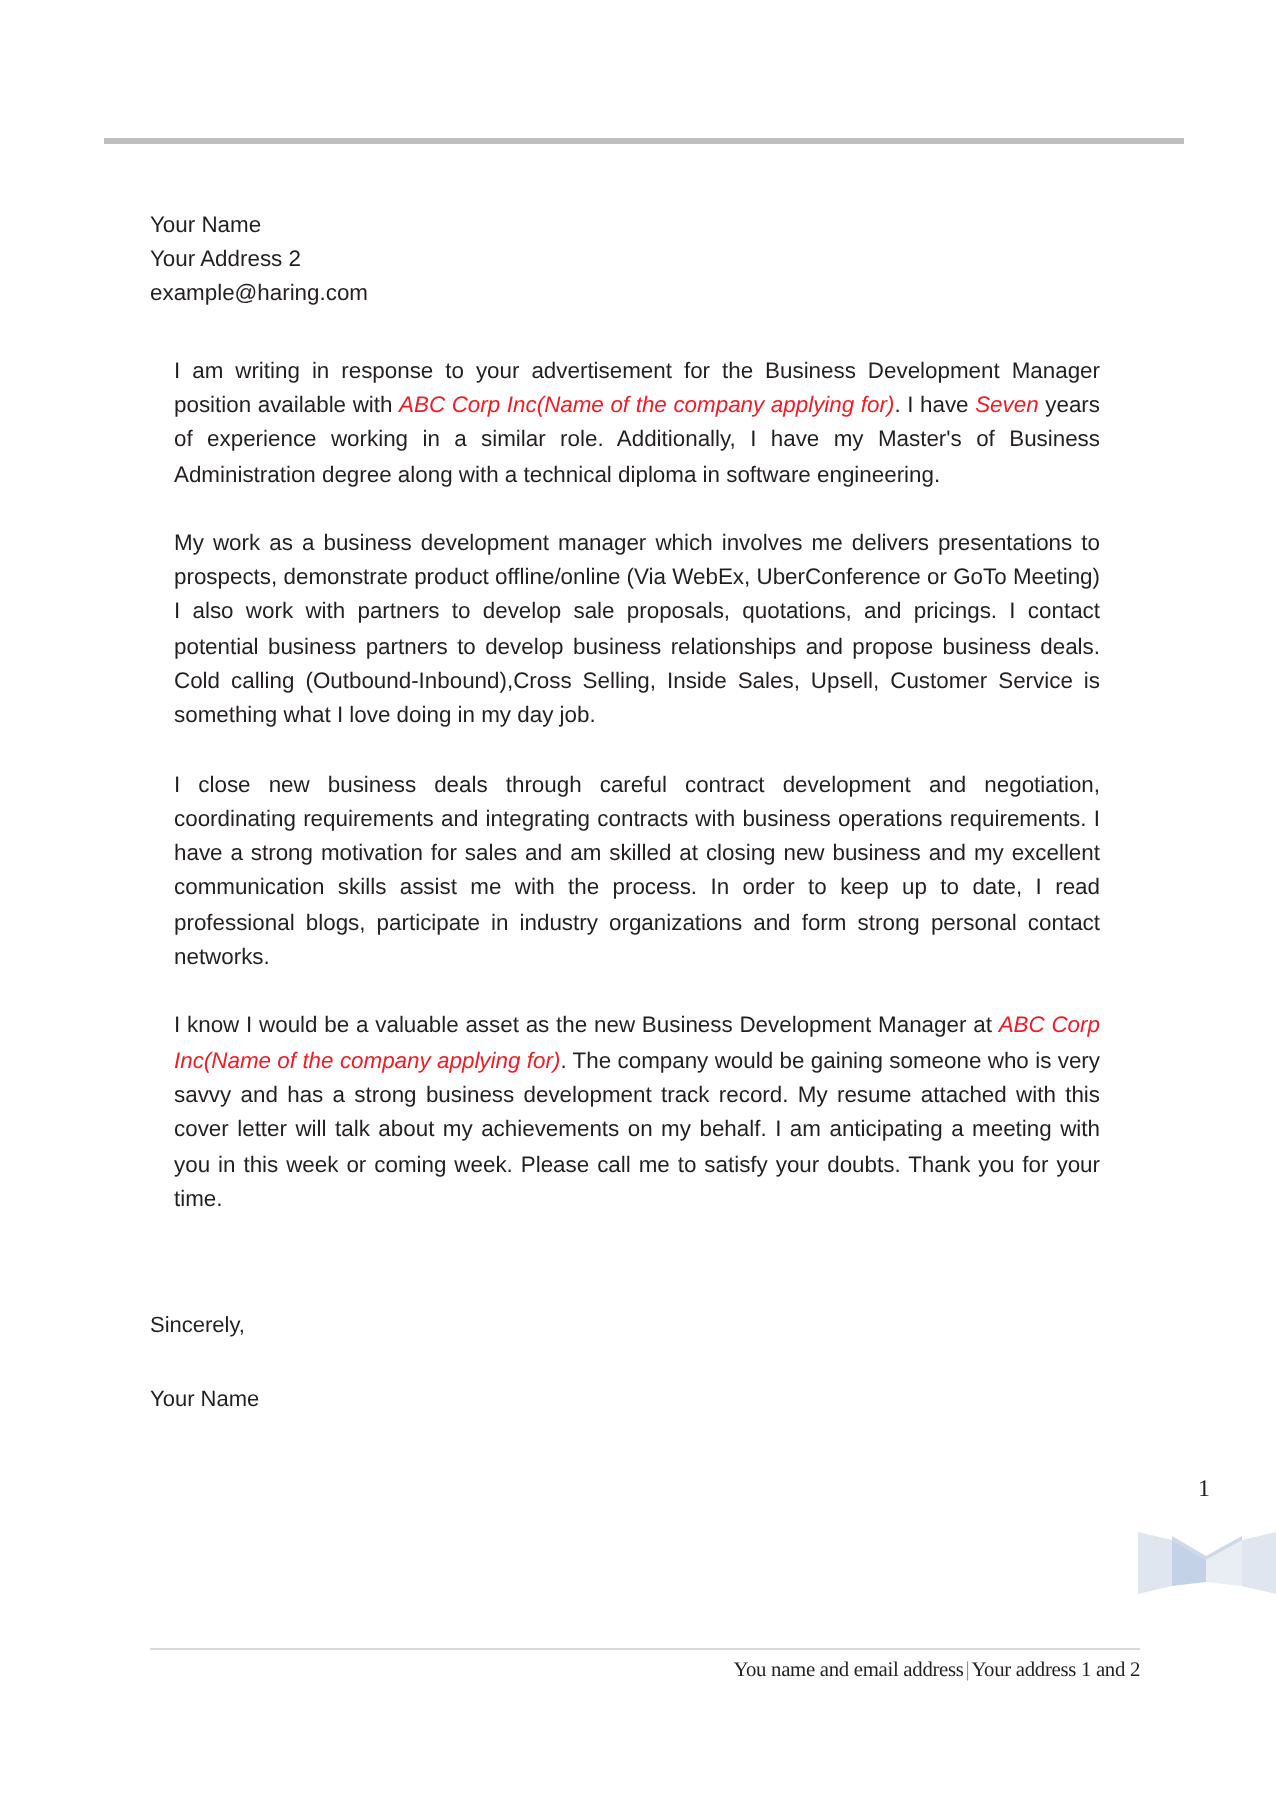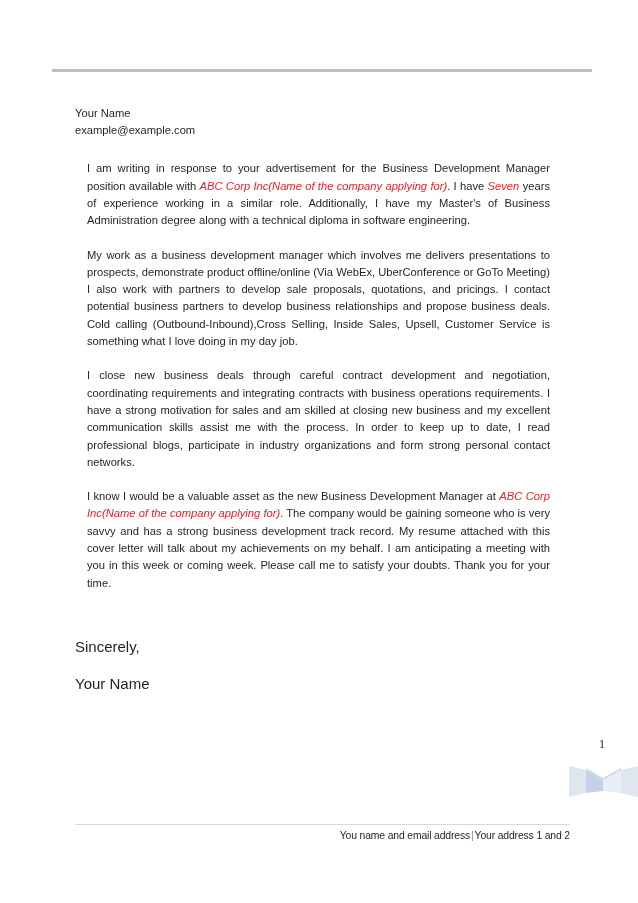--- a/index.html
+++ b/index.html
@@ -83,21 +83,21 @@
   p.para + p.para { margin-top: 17px; }
   .p1 { margin-top: 21px !important; }
 
   .red-i {
     color: #ee1c25;
     font-style: italic;
   }
 
   .closing {
     margin-top: 46px;
-    font-size: 15px;
+    font-size: 11px;
     line-height: 17.3px;
     color: #231f20;
   }
   .closing .sig-name { display: block; margin-top: 20px; }
 
   
   .page-number {
     position: absolute;
     left: 592px;
     top: 735px;
@@ -129,35 +129,37 @@
   .footer-text {
     position: absolute;
     left: 75px;
     top: 826px;
     width: 495px;
     text-align: right;
     font-size: 10.4px;
     line-height: 16px;
     color: #231f20;
     letter-spacing: -0.15px;
+    font-family: Liberation Serif, serif;
   }
   .footer-text .sep { color: #8a8a8a; padding: 0 1px; }
 </style>
 </head>
 <body>
 
 <div class="page">
 
   <div class="header-rule"></div>
 
   <div class="letter">
 
     <div class="sender-block">
       <span class="sender-line">Your Name</span>
-      <span class="sender-line">example@example.com</span>
+      <span class="sender-line">Your Address 2</span>
+      <span class="sender-line">example@haring.com</span>
     </div>
 
 
     <p class="para p1"><span>I am writing in response to your advertisement for the Business Development Manager position available with </span><span class="red-i">ABC Corp Inc(Name of the company applying for)</span><span>. I have </span><span class="red-i">Seven</span><span> years of experience working in a similar role. Additionally, I have my Master's of Business Administration degree along with a technical diploma in software engineering.</span></p>
 
     <p class="para">My work as a business development manager which involves me delivers presentations to prospects, demonstrate product offline/online (Via WebEx, UberConference or GoTo Meeting) I also work with partners to develop sale proposals, quotations, and pricings. I contact potential business partners to develop business relationships and propose business deals. Cold calling (Outbound-Inbound),Cross Selling, Inside Sales, Upsell, Customer Service is something what I love doing in my day job.</p>
 
     <p class="para">I close new business deals through careful contract development and negotiation, coordinating requirements and integrating contracts with business operations requirements. I have a strong motivation for sales and am skilled at closing new business and my excellent communication skills assist me with the process. In order to keep up to date, I read professional blogs, participate in industry organizations and form strong personal contact networks.</p>
 
     <p class="para"><span>I know I would be a valuable asset as the new Business Development Manager at </span><span class="red-i">ABC Corp Inc(Name of the company applying for)</span><span>. The company would be gaining someone who is very savvy and has a strong business development track record. My resume attached with this cover letter will talk about my achievements on my behalf. I am anticipating a meeting with you in this week or coming week. Please call me to satisfy your doubts. Thank you for your time.</span></p>

